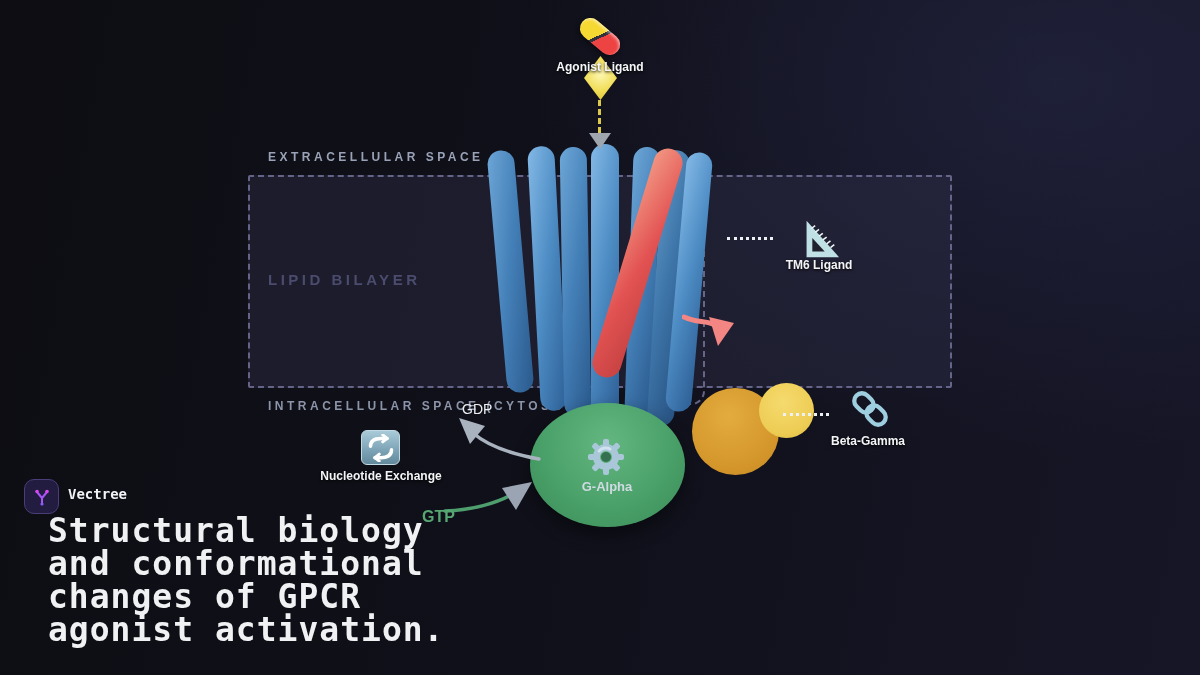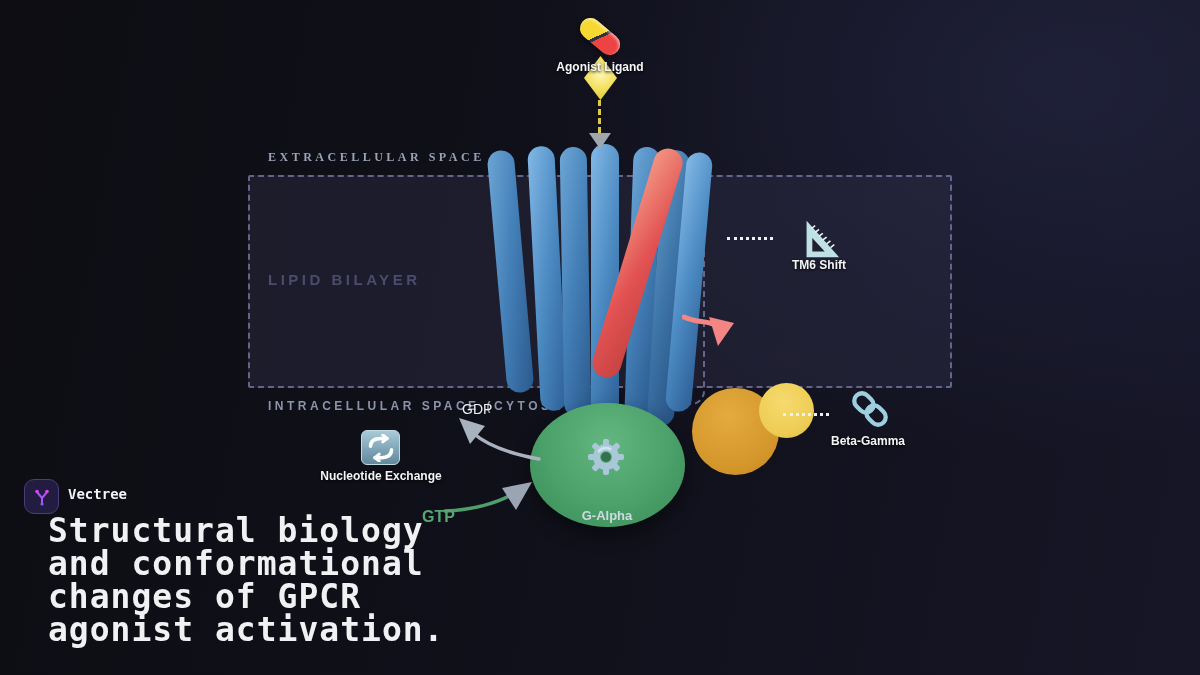--- a/index.html
+++ b/index.html
@@ -18,21 +18,21 @@
   
   .bilayer{
     position:absolute; left:248px; top:175px; width:704px; height:213px;
     background:rgba(48,48,74,.42);
     border:2px dashed rgba(125,125,168,.75);
     border-radius:2px;
   }
   .region-label{
     position:absolute; font-weight:bold; letter-spacing:3.5px; font-size:12px;
   }
-  .lbl-extracellular{ left:268px; top:150px; color:#99a2b6;font-family:Liberation Serif, serif; }
+  .lbl-extracellular{ left:268px; top:150px; color:#99a2b6; }
   .lbl-bilayer{ left:268px; top:271px; color:#4b4b6e; font-size:15px; }
   .lbl-intracellular{ left:268px; top:399px; color:#8b94a8; }
 
   
   .ghost-rect{
     position:absolute; left:676px; top:168px; width:29px; height:237px;
     border:2px dashed rgba(120,120,160,.8); border-radius:14px;
   }
 
   
@@ -92,21 +92,21 @@
     background:radial-gradient(circle at 42% 32%, #e3ab3e 0%, #d3952a 70%, #bd8523 100%);
     z-index:4;
   }
   .circle-gamma{
     position:absolute; left:759px; top:383px; width:55px; height:55px; border-radius:50%;
     background:radial-gradient(circle at 45% 35%, #f5da6e 0%, #eecd55 65%, #ddb93f 100%);
     z-index:5;
   }
   .galpha-label{
     position:absolute; left:547px; top:479px; width:120px; text-align:center;
-    color:#cfdae2; font-size:13px; font-weight:bold; z-index:6;margin-top:29px;
+    color:#cfdae2; font-size:13px; font-weight:bold; z-index:6;
   }
   .gdp-label{ position:absolute; left:462px; top:401px; color:#eceff2; font-size:14px; font-weight:normal; z-index:8; }
   .gtp-label{ position:absolute; left:422px; top:508px; color:#57a773; font-size:16px; font-weight:bold; z-index:8; }
 
   
   .nucleotide-box{
     position:absolute; left:361px; top:430px; width:39px; height:35px; border-radius:6px;
     background:linear-gradient(180deg,#a9cad8 0%,#7fa6b8 55%,#63899c 100%);
     border:1px solid #c2dae4; z-index:7;
     display:flex; align-items:center; justify-content:center;
@@ -173,21 +173,21 @@
       <g stroke="#eef8f8" stroke-width="1.6">
         <line x1="14" y1="11" x2="18" y2="8"></line>
           <line x1="18" y1="15" x2="22" y2="12"></line>
         <line x1="22" y1="19" x2="26" y2="16"></line>
           <line x1="26" y1="23" x2="30" y2="20"></line>
         <line x1="30" y1="27" x2="34" y2="24"></line>
           <line x1="34" y1="31" x2="38" y2="28"></line>
       </g>
     </svg>
   </div>
-  <div class="mini-label" style="left:769px; top:258px; width:100px;">TM6 Shift</div>
+  <div class="mini-label" style="left:769px; top:258px; width:100px;">TM6 Ligand</div>
 
   <div class="icon-abs" style="left:682px; top:310px; z-index:3;">
     <svg width="56" height="40" viewBox="0 0 56 40">
       <path d="M2,7 C14,13 24,10 33,15" fill="none" stroke="#f38583" stroke-width="5" stroke-linecap="round"></path>
       <polygon points="27,7 52,13 36,36" fill="#f38583"></polygon>
     </svg>
   </div>
 
   <div class="circle-beta"></div>
   <div class="circle-gamma"></div>

